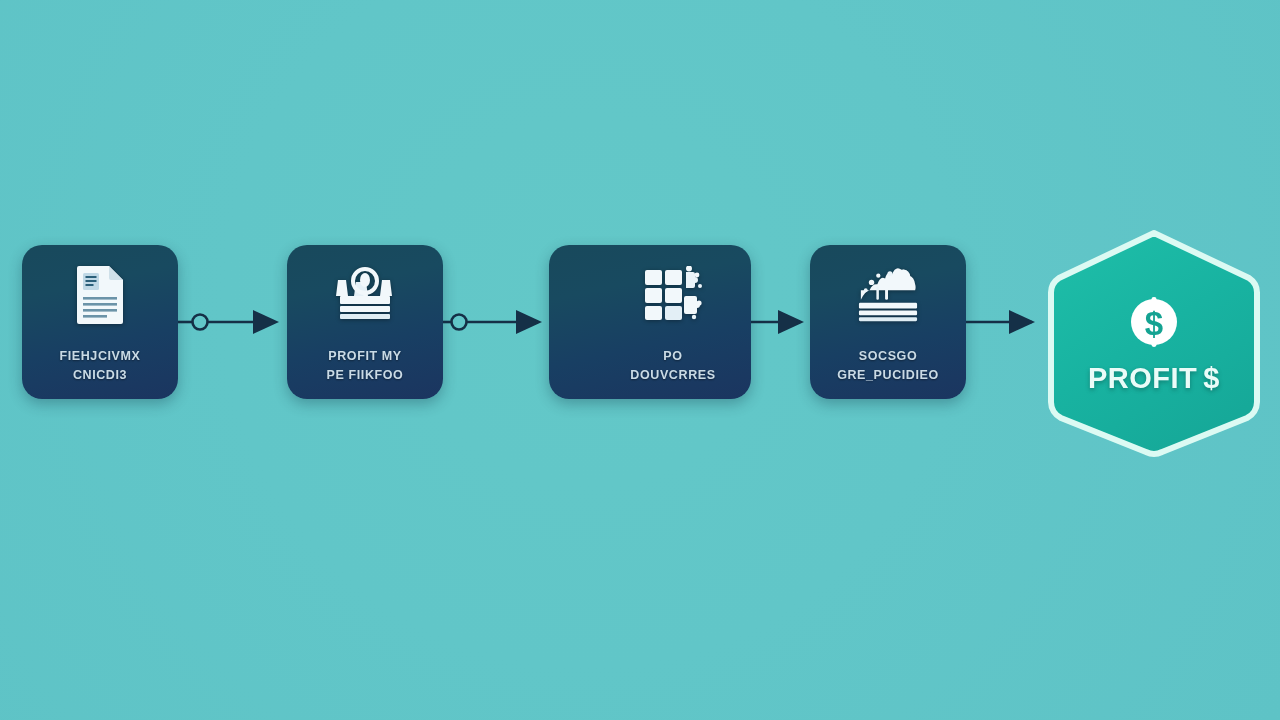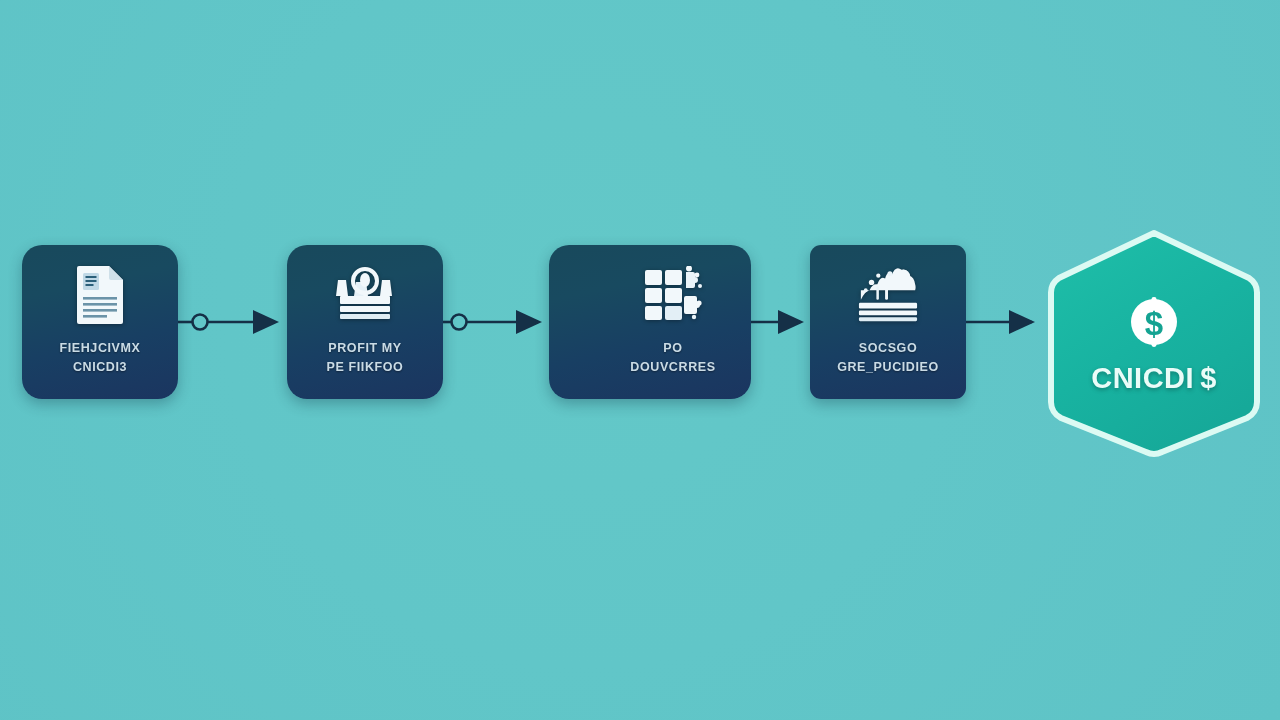--- a/index.html
+++ b/index.html
@@ -39,37 +39,37 @@
     background: linear-gradient(168deg, #18495c 0%, #184a60 28%, #183f63 62%, #1b3560 100%);
     box-shadow: 0 5px 14px rgba(10, 40, 60, 0.30);
     display: flex;
     flex-direction: column;
     align-items: center;
     overflow: hidden;
   }
   .step-card.pos-1 { left: 22px;  top: 245px; }
   .step-card.pos-2 { left: 287px; top: 245px; }
   .step-card.pos-3 { left: 549px; top: 245px; padding-left: 46px; }
-  .step-card.pos-4 { left: 810px; top: 245px; border-radius: 11px; }
+  .step-card.pos-4 { left: 810px; top: 245px; }
 
   .step-icon {
     margin-top: 18px;
     width: 62px;
     height: 64px;
     display: flex;
     align-items: center;
     justify-content: center;
   }
   .step-icon svg {
     display: block;
     filter: drop-shadow(0 1px 2px rgba(0,0,0,0.35));
   }
 
   .step-label {
-    margin-top: 12px;
+    margin-top: 20px;
     width: 146px;
     text-align: center;
     font-size: 12.5px;
     font-weight: bold;
     letter-spacing: 0.6px;
     line-height: 1.55;
     color: #d9e9f1;
     text-shadow: 0 1px 2px rgba(0, 0, 0, 0.45);
     opacity: 0.92;
     filter: blur(0.25px);
@@ -242,18 +242,18 @@
       <path d="M110 7 L205 52 A18 18 0 0 1 213 68 V176 A18 18 0 0 1 203 192 L118 226 A18 18 0 0 1 102 226 L17 192 A18 18 0 0 1 7 176 V68 A18 18 0 0 1 15 52 Z" fill="url(#hexGrad)" stroke="#dcfaf3" stroke-width="6" stroke-linejoin="round"></path>
     </svg>
     <div class="hex-content">
       <svg class="coin-icon" viewBox="0 0 56 56" xmlns="http://www.w3.org/2000/svg">
         <circle cx="28" cy="28" r="23" fill="#ffffff"></circle>
         <rect x="25.4" y="3" width="5.2" height="9" rx="2.4" fill="#ffffff"></rect>
         <rect x="25.4" y="44" width="5.2" height="9" rx="2.4" fill="#ffffff"></rect>
         <text x="28" y="40.5" text-anchor="middle" font-family="Liberation Sans, sans-serif" font-size="33" font-weight="bold" fill="#14a392">$</text>
       </svg>
       <div class="outcome-label">
-        <span>CNICDI</span><span class="currency">$</span>
+        <span>PROFIT</span><span class="currency">$</span>
       </div>
     </div>
   </div>
 
 </div>
 
 </body></html>

